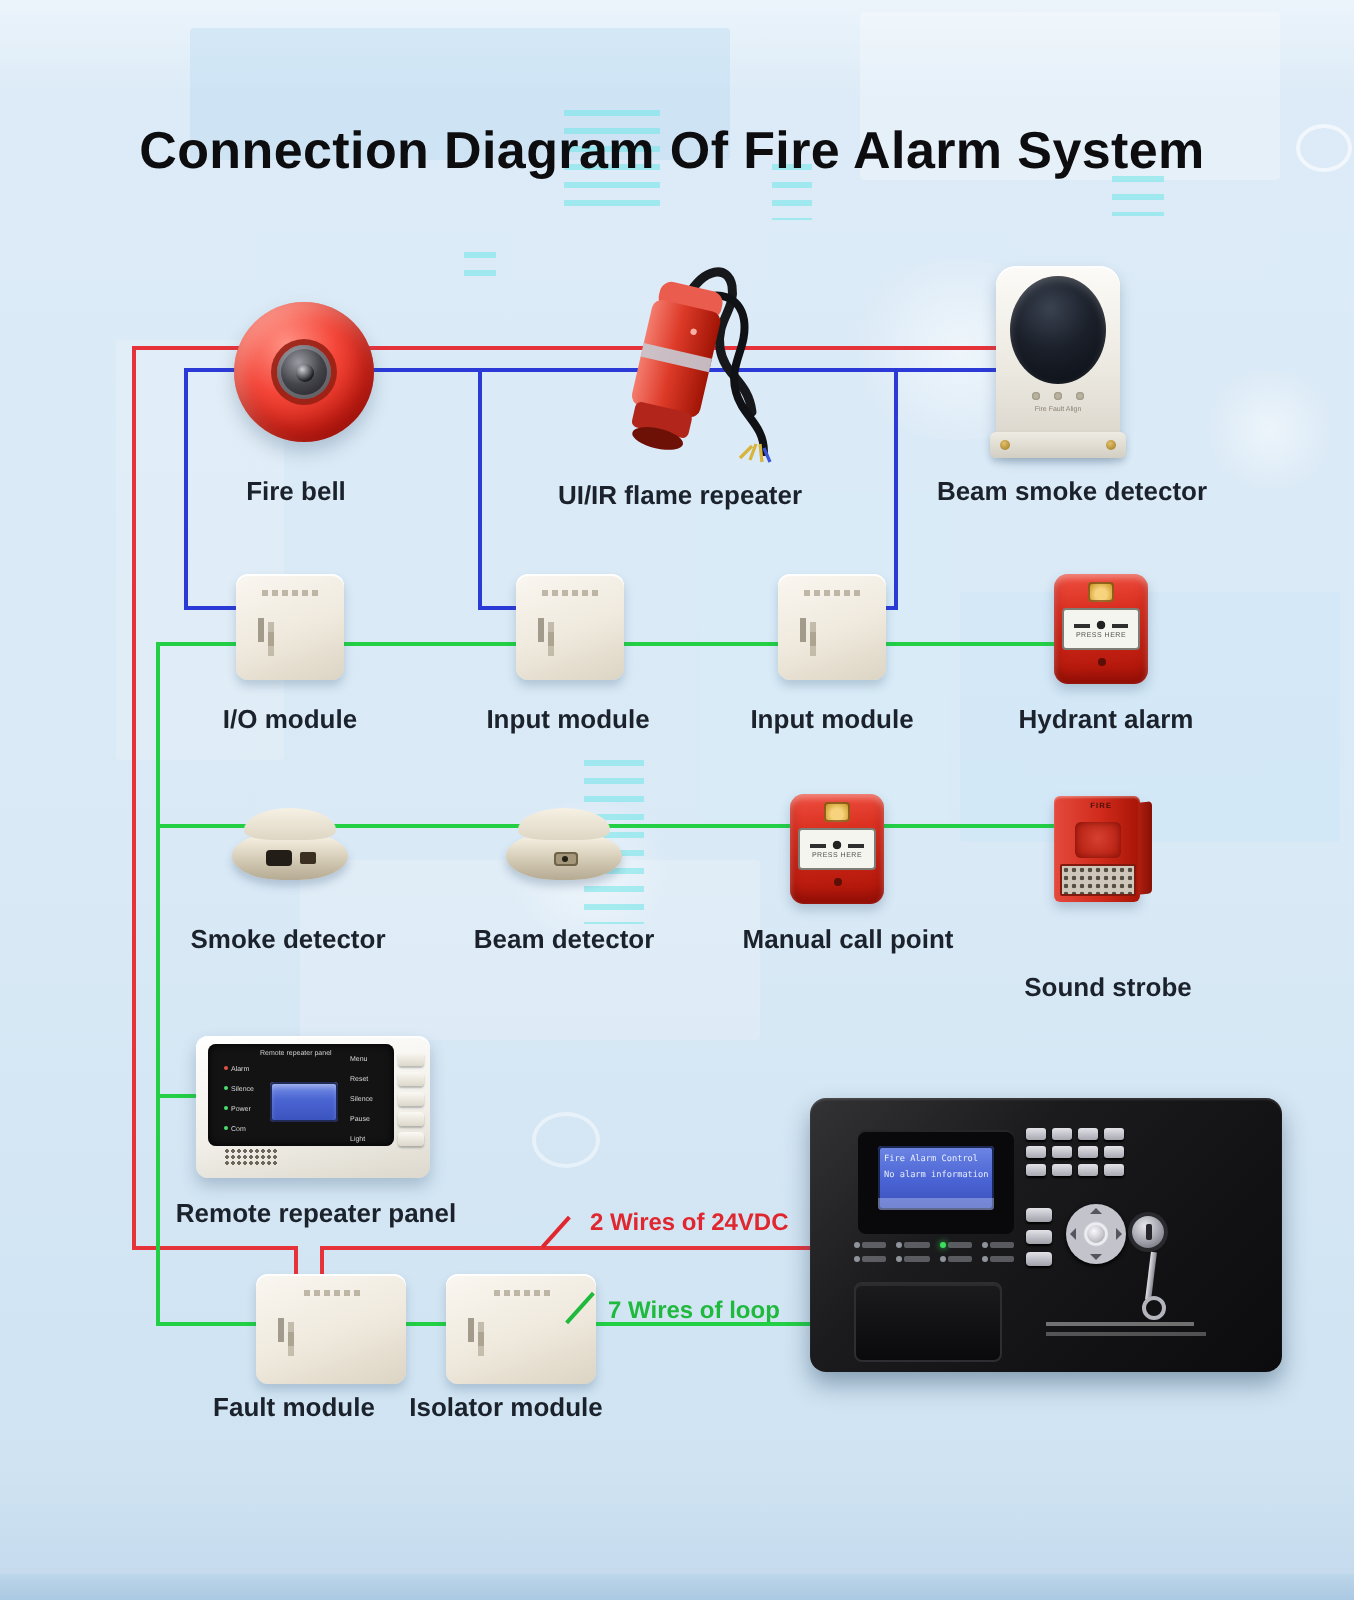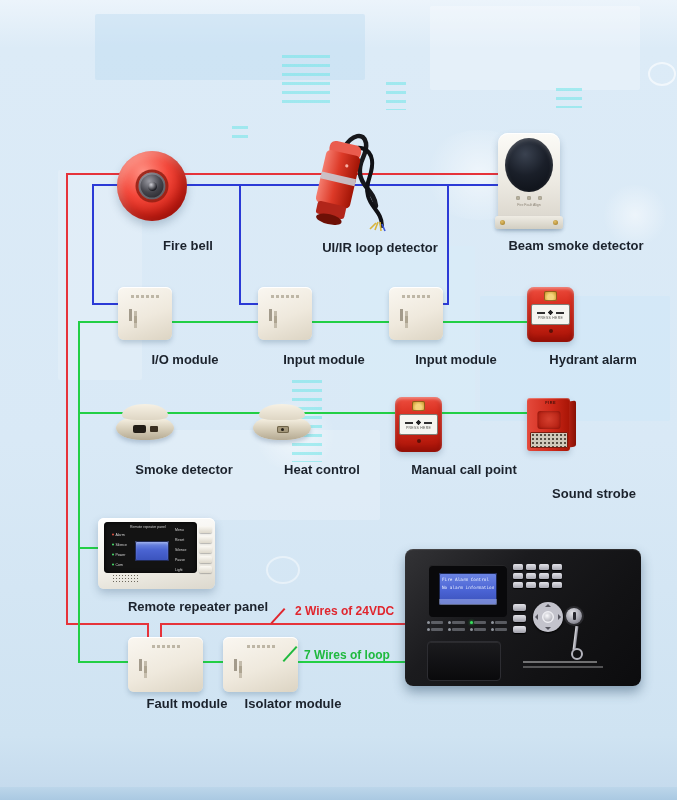--- a/index.html
+++ b/index.html
@@ -9,21 +9,21 @@
   
   .bgrect{position:absolute;border-radius:2px;}
   .glow{position:absolute;border-radius:50%;}
   .ring{position:absolute;border:2px solid rgba(255,255,255,.6);border-radius:50%;}
   .ladder{position:absolute;background:repeating-linear-gradient(180deg,rgba(110,230,232,.55) 0 3px,rgba(110,230,232,0) 3px 9px);}
   .botband{position:absolute;left:0;bottom:0;width:677px;height:13px;background:linear-gradient(180deg,#bcd6ea,#aac9e2);}
   
   .title{position:absolute;left:336px;top:60px;transform:translateX(-50%);white-space:nowrap;
          font-size:26px;font-weight:600;color:#0d0d0f;letter-spacing:.2px;}
   .lbl{position:absolute;transform:translateX(-50%);white-space:nowrap;
-       font-size:13px;font-weight:700;color:#1b222c;margin-left:40px;}
+       font-size:13px;font-weight:700;color:#1b222c;}
   .lbl.big{font-size:15px;}
   .note{position:absolute;white-space:nowrap;font-size:12px;font-weight:700;}
   .note.red{color:#e0262e;} .note.green{color:#1fb93e;}
   
   .wire{position:absolute;z-index:2;}
   .wire.h{height:2px;} .wire.v{width:2px;}
   .wire.red{background:#e6333a;} .wire.blue{background:#2b3ad6;} .wire.green{background:#22cf45;}
   .slash{position:absolute;z-index:4;width:20px;height:2px;transform:rotate(-48deg);}
   .slash.red{background:#e0262e;} .slash.green{background:#1fb93e;}
   
@@ -186,20 +186,21 @@
   <div class="ring" style="left:648px;top:62px;width:24px;height:20px;"></div>
   <div class="ring" style="left:266px;top:556px;width:30px;height:24px;border-color:rgba(255,255,255,.45);"></div>
   <div class="ring" style="left:618px;top:560px;width:18px;height:16px;border-color:rgba(255,255,255,.4);"></div>
   <div class="ladder" style="left:282px;top:55px;width:48px;height:54px;"></div>
   <div class="ladder" style="left:386px;top:82px;width:20px;height:28px;"></div>
   <div class="ladder" style="left:556px;top:88px;width:26px;height:20px;"></div>
   <div class="ladder" style="left:292px;top:380px;width:30px;height:82px;"></div>
   <div class="ladder" style="left:232px;top:126px;width:16px;height:18px;"></div>
   <div class="botband"></div>
 
+  <div class="title">Connection Diagram Of Fire Alarm System</div>
 
   <div class="wire h red" style="left:66px;top:173px;width:434px;"></div>
   <div class="wire v red" style="left:66px;top:173px;height:452px;"></div>
   <div class="wire h red" style="left:66px;top:623px;width:83px;"></div>
   <div class="wire v red" style="left:147px;top:623px;height:15px;"></div>
   <div class="wire v red" style="left:160px;top:623px;height:15px;"></div>
   <div class="wire h red" style="left:160px;top:623px;width:245px;"></div>
 
   <div class="wire h blue" style="left:92px;top:184px;width:408px;"></div>
   <div class="wire v blue" style="left:92px;top:184px;height:121px;"></div>
@@ -378,27 +379,27 @@
     <div class="c-keyshaft"></div>
     <div class="c-keybow"></div>
     <div class="c-door"></div>
     <div class="c-info">
         <i class="i1"></i>
         <i class="i2"></i>
       </div>
   </div>
 
   <div class="lbl" style="left:148px;top:238px;">Fire bell</div>
-  <div class="lbl" style="left:340px;top:240px;">UI/IR loop detector</div>
+  <div class="lbl" style="left:340px;top:240px;">UI/IR flame repeater</div>
   <div class="lbl" style="left:536px;top:238px;">Beam smoke detector</div>
   <div class="lbl" style="left:145px;top:352px;">I/O module</div>
   <div class="lbl" style="left:284px;top:352px;">Input module</div>
   <div class="lbl" style="left:416px;top:352px;">Input module</div>
   <div class="lbl" style="left:553px;top:352px;">Hydrant alarm</div>
   <div class="lbl" style="left:144px;top:462px;">Smoke detector</div>
-  <div class="lbl" style="left:282px;top:462px;">Heat control</div>
+  <div class="lbl" style="left:282px;top:462px;">Beam detector</div>
   <div class="lbl" style="left:424px;top:462px;">Manual call point</div>
   <div class="lbl" style="left:554px;top:486px;">Sound strobe</div>
   <div class="lbl" style="left:158px;top:599px;">Remote repeater panel</div>
   <div class="lbl" style="left:147px;top:696px;">Fault module</div>
   <div class="lbl" style="left:253px;top:696px;">Isolator module</div>
 
 </div>
 
 </body></html>

